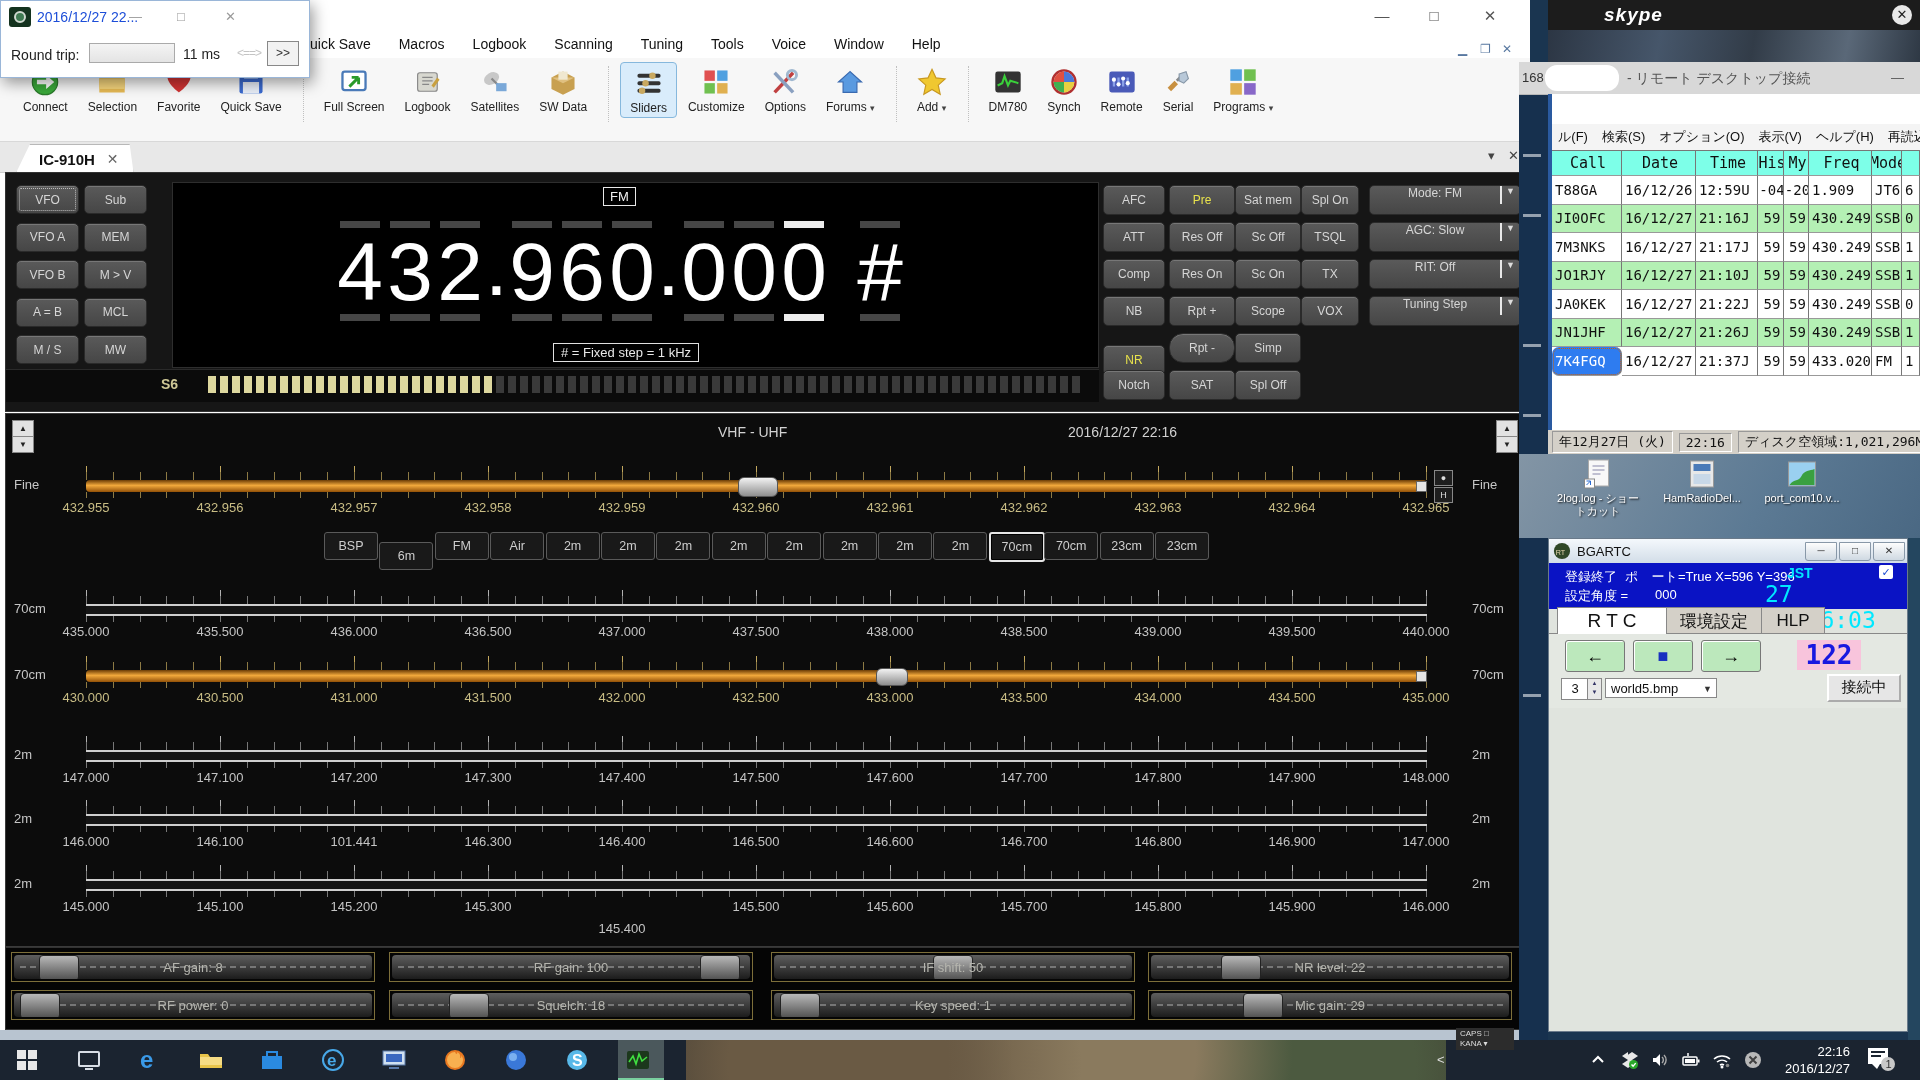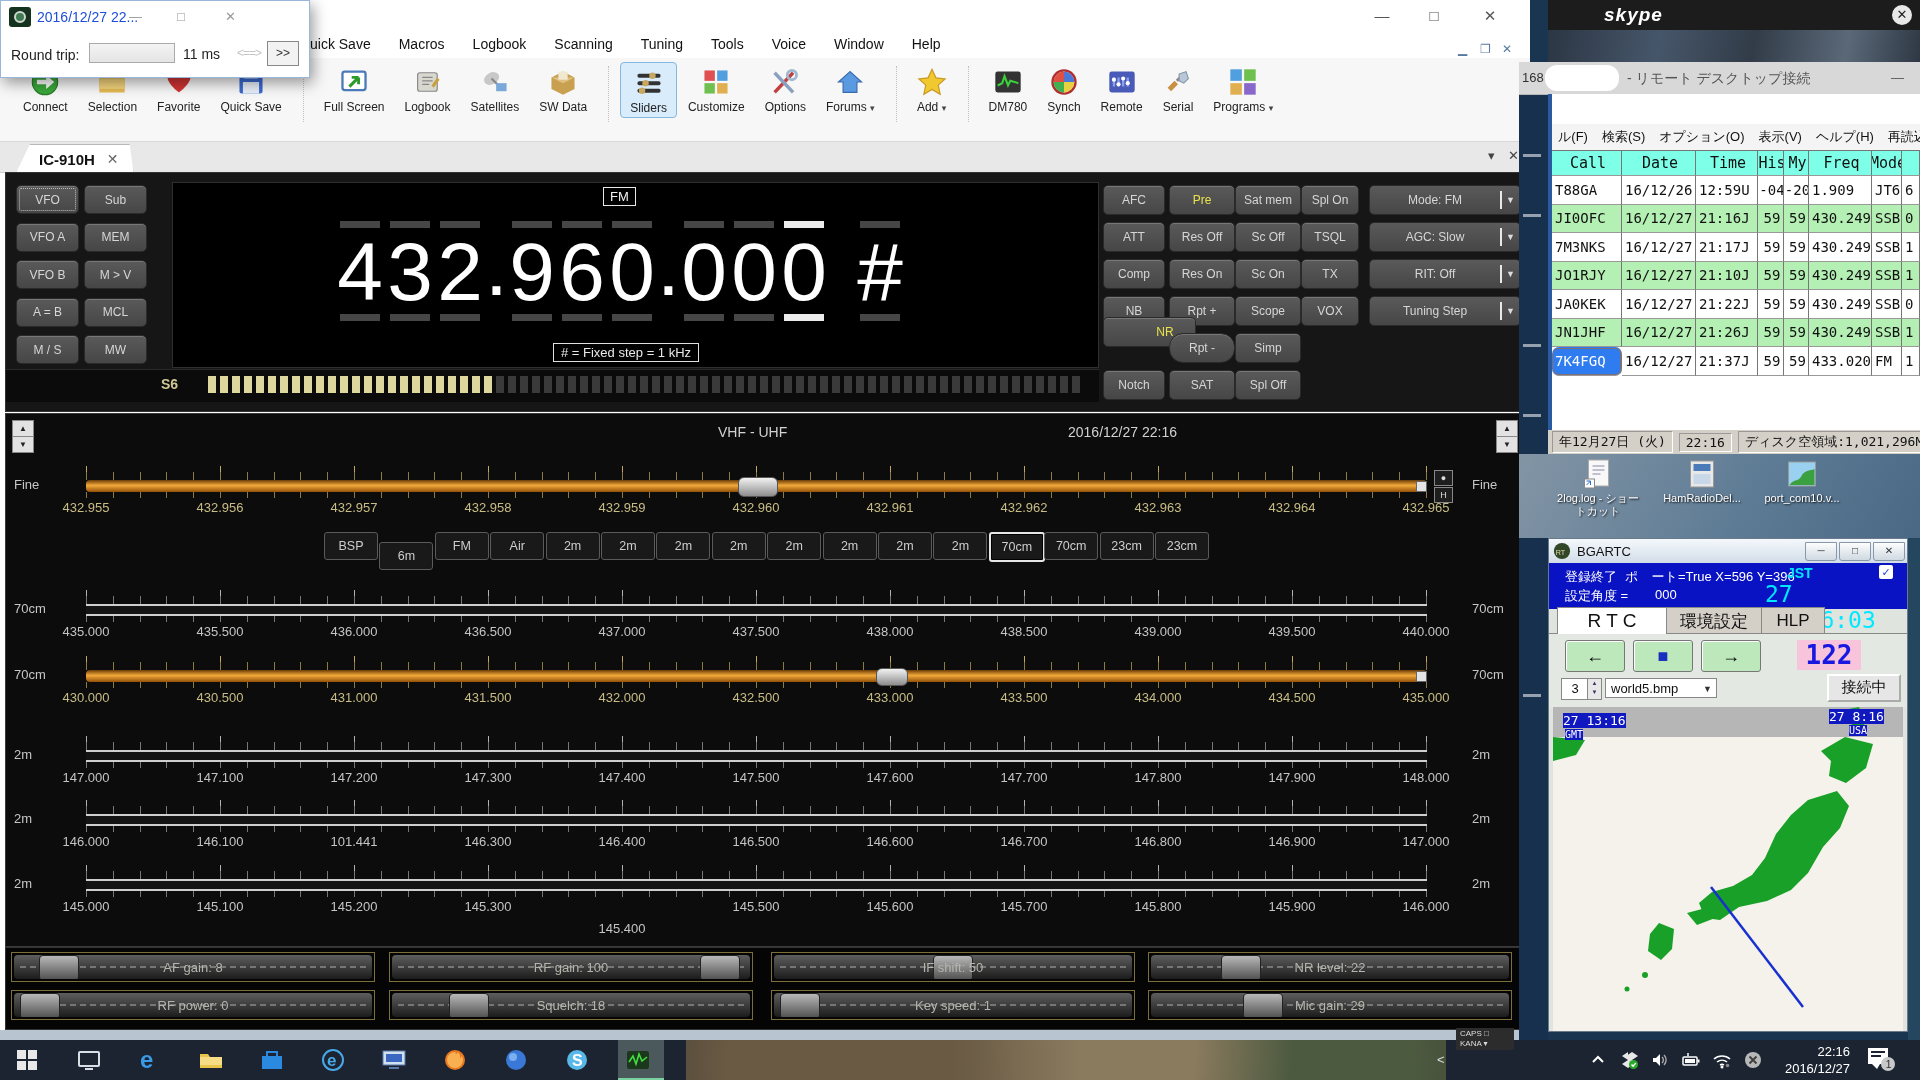--- a/index.html
+++ b/index.html
@@ -23,21 +23,21 @@
   .tabrow{left:0;top:142px;width:1530px;height:30px;background:#e8e8e8;border-bottom:1px solid #cfcfcf;}
   .tab{left:16px;top:2px;height:28px;background:#fff;border:1px solid #b8b8b8;border-bottom:none;display:flex;align-items:center;padding:0 14px 0 22px;clip-path:polygon(14px 0,calc(100% - 4px) 0,100% 100%,0 100%);}
   .tab .tlab{font-size:15px;font-weight:bold;color:#111;}
   .tab .tx{margin-left:12px;color:#666;font-size:14px;}
   .tabctrl{top:148px;color:#444;font-size:13px;}
   
   .radio{left:5px;top:172px;width:1520px;height:240px;background:#161616;border:1px solid #333;box-sizing:border-box;}
   .rbtn{position:absolute;width:61px;height:27px;background:linear-gradient(#5a5a5a,#464646);border:1px solid #2a2a2a;border-radius:5px;color:#d6d6d6;font-size:12px;display:flex;align-items:center;justify-content:center;box-shadow:inset 0 1px 0 rgba(255,255,255,.18);}
   .rbtn.yel{color:#e8e24c;}
   .rbtn.focus{outline:1px dotted #bbb;outline-offset:-4px;}
-  .ddbtn{position:absolute;width:150px;height:28px;background:linear-gradient(#5a5a5a,#464646);border:1px solid #2a2a2a;border-radius:5px;color:#d6d6d6;font-size:12px;display:flex;align-items:center;}
+  .ddbtn{position:absolute;width:150px;height:28px;background:linear-gradient(#5a5a5a,#464646);border:1px solid #2a2a2a;border-radius:5px;color:#d6d6d6;font-size:12px;display:flex;align-items:flex-start;}
   .ddbtn .ddl{flex:1;text-align:center;}
   .ddbtn .ddsep{width:2px;height:18px;background:#e8e8e8;margin-right:4px;}
   .ddbtn .dda{color:#ddd;font-size:9px;margin-right:5px;}
   .lcd{left:166px;top:9px;width:925px;height:184px;background:#000;border:1px solid #2e2e2e;}
   .fm-badge{left:430px;top:4px;border:1px solid #e8e8e8;color:#f0f0f0;font-size:13px;padding:1px 6px;}
   .freq{left:162px;top:38px;display:flex;align-items:flex-start;color:#fff;font-size:82px;line-height:.95;font-weight:400;}
   .fd,.fdot{display:inline-block;text-align:center;}
   .fd{width:48px;margin:0 1px;}
   .fdot{width:22px;}
   .fd i,.fdot i{display:block;height:7px;background:#464646;width:40px;margin:0 auto;font-style:normal;}
@@ -451,21 +451,21 @@
           <div class="rbtn" style="left: 1229px; top: 49px; width: 64px; height: 28px;">Sc Off</div>
           <div class="rbtn" style="left: 1295px; top: 49px; width: 56px; height: 28px;">TSQL</div>
           <div class="rbtn" style="left: 1097px; top: 86px; width: 60px; height: 28px;">Comp</div>
           <div class="rbtn" style="left: 1163px; top: 86px; width: 64px; height: 28px;">Res On</div>
           <div class="rbtn" style="left: 1229px; top: 86px; width: 64px; height: 28px;">Sc On</div>
           <div class="rbtn" style="left: 1295px; top: 86px; width: 56px; height: 28px;">TX</div>
           <div class="rbtn" style="left: 1097px; top: 123px; width: 60px; height: 28px;">NB</div>
           <div class="rbtn" style="left: 1163px; top: 123px; width: 64px; height: 28px;">Rpt +</div>
           <div class="rbtn" style="left: 1229px; top: 123px; width: 64px; height: 28px;">Scope</div>
           <div class="rbtn" style="left: 1295px; top: 123px; width: 56px; height: 28px;">VOX</div>
-          <div class="rbtn yel" style="left: 1097px; top: 144px; width: 60px; height: 28px; padding-left: 31px;">NR</div>
+          <div class="rbtn yel" style="left: 1097px; top: 172px; width: 60px; height: 28px;">NR</div>
           <div class="rbtn" style="left: 1163px; top: 160px; width: 64px; height: 28px; border-radius: 14px;">Rpt -</div>
           <div class="rbtn" style="left: 1229px; top: 160px; width: 64px; height: 28px;">Simp</div>
           <div class="rbtn" style="left: 1097px; top: 197px; width: 60px; height: 28px;">Notch</div>
           <div class="rbtn" style="left: 1163px; top: 197px; width: 64px; height: 28px;">SAT</div>
           <div class="rbtn" style="left: 1229px; top: 197px; width: 64px; height: 28px;">Spl Off</div>
           <div class="ddbtn" style="left: 1363px; top: 12px;">
             <span class="ddl">Mode: FM</span>
             <span class="ddsep"></span>
             <span class="dda">▼</span>
           </div>
@@ -859,39 +859,20 @@
     <div class="abs bgbody">
       <div class="gbtn" style="left:16px;top:6px">←</div>
       <div class="gbtn" style="left:84px;top:6px;color:#1830c0">■</div>
       <div class="gbtn" style="left:152px;top:6px">→</div>
       <div class="cnt122">122</div>
       <div class="bgspin">3</div>
       <div class="bgspin2">▲<br>▼</div>
       <div class="bgfile"><span>world5.bmp</span><b>▼</b></div>
       <div class="bgconn">接続中</div>
     </div>
-    <div class="abs bgmap">
-      <svg width="350" height="324" viewBox="0 0 350 324">
-        <rect width="350" height="324" fill="#f4f2ea"></rect>
-        <rect width="350" height="30" fill="#b6b6b6"></rect>
-        <path d="M0 30l32 3-9 15-23 6z" fill="#18a028"></path>
-        <path d="M296 2l10-2 6 20-12 6z" fill="#18a028"></path>
-        <path d="M268 44l24-14 28 7-7 24-20 15-17-7 2-15z" fill="#18a028"></path>
-        <path d="M284 84l12 15-9 22-17 19-15 26-17 17-24 11-28 6-19 13-15-2-6-15 13-11 21-6 19-11 13-17 11-24 15-19 17-15z" fill="#18a028"></path>
-        <path d="M134 206l30-8 6 10-26 10z" fill="#18a028"></path>
-        <path d="M106 216l15 6-2 20-11 11-13-9 2-17z" fill="#18a028"></path>
-        <circle cx="92" cy="268" r="3" fill="#18a028"></circle>
-        <circle cx="74" cy="282" r="2.5" fill="#18a028"></circle>
-        <path d="M158 180L250 300" stroke="#1830d0" stroke-width="2.5"></path>
-      </svg>
-      <div class="maplab" style="left:10px;top:6px;font-size:13px">27 13:16</div>
-      <div class="maplab" style="left:12px;top:22px;font-size:10px">GMT</div>
-      <div class="maplab" style="left:276px;top:2px;font-size:13px">27 8:16</div>
-      <div class="maplab" style="left:296px;top:18px;font-size:10px">USA</div>
-    </div>
   </div>
 
   <div class="abs taskbar">
     <div class="abs tbphoto"></div>
     <div class="tkhl"></div>
     <div id="tkicons">
         <div class="tkicon" style="left: 14px;"><svg viewBox="0 0 28 28" width="28" height="28">
             <rect x="3" y="4" width="9" height="9" fill="#e8e8e8"></rect>
             <rect x="14" y="4" width="9" height="9" fill="#e8e8e8"></rect>
             <rect x="3" y="15" width="9" height="9" fill="#e8e8e8"></rect>

